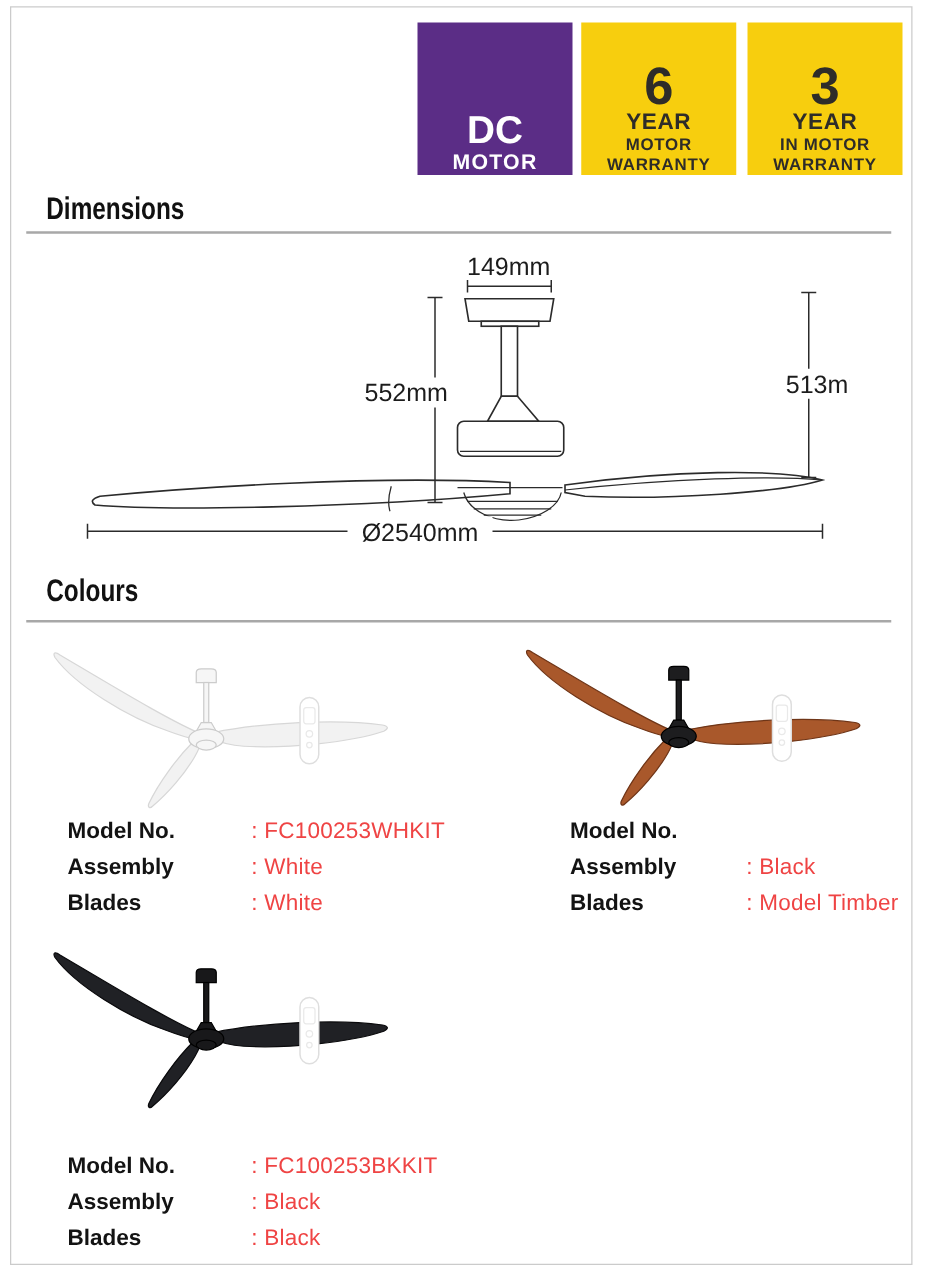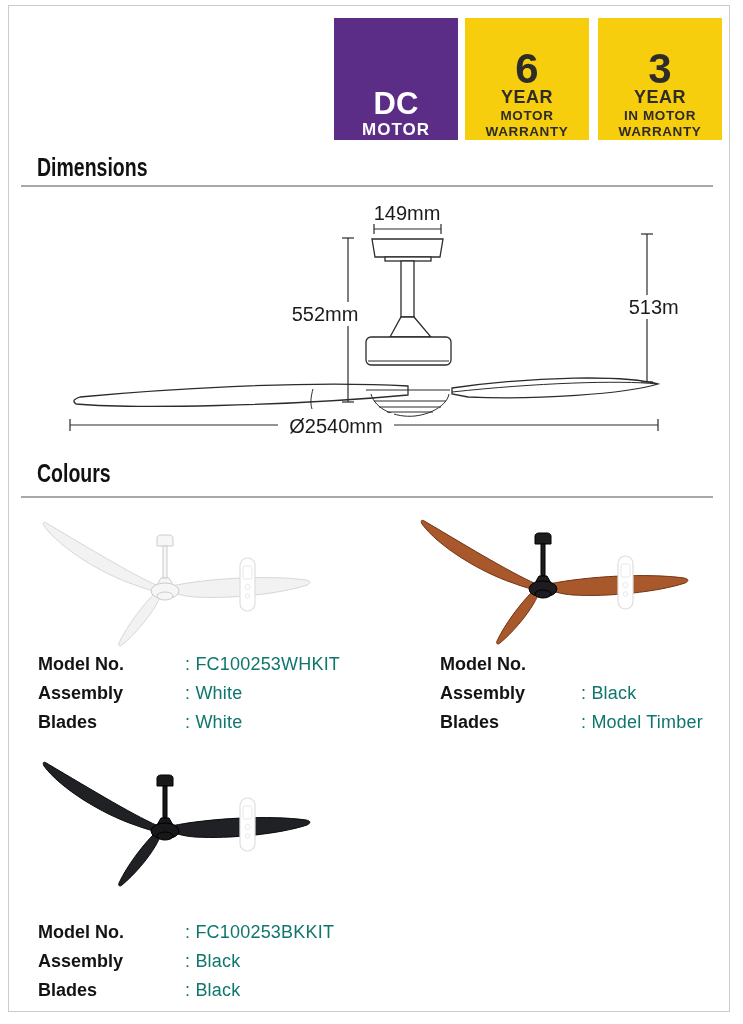--- a/index.html
+++ b/index.html
@@ -48,23 +48,23 @@
   #fan-black  { left:30px;  top:742px; }
   .fan .blades-use { fill:var(--blade); stroke:var(--blade-stroke); stroke-width:1; }
   .fan .motor-use  { fill:var(--assembly); stroke:var(--assembly-stroke); stroke-width:1; }
   .fan .remote-use { fill:var(--remote); stroke:var(--remote-stroke); stroke-width:1.2; }
   
   .spec { position:absolute; }
   #spec-1 { left:38px;  top:650px; }
   #spec-2 { left:440px; top:650px; }
   #spec-3 { left:38px;  top:918px; }
   .spec-row { display:flex; height:29px; align-items:center; }
-  .spec-label { font-weight:bold; width:147px; font-size:18px; color:#131313; }
+  .spec-label { font-weight:bold; width:147px; font-size:18px; color:#131313;margin-left:16px; }
   #spec-2 .spec-label { width:141px; }
-  .spec-value { font-size:18px; color:#0f766e; letter-spacing:0.2px; white-space:nowrap; }
+  .spec-value { font-size:18px; color:#ef4444; letter-spacing:0.2px; white-space:nowrap; }
 </style>
 </head>
 <body>
 
 <div class="frame"></div>
 
 <div class="badge" id="badge-dc" style="background: rgb(91, 45, 134); color: rgb(255, 255, 255);">
   <div class="b-dc">DC</div>
   <div class="b-motor">MOTOR</div>
 </div>

